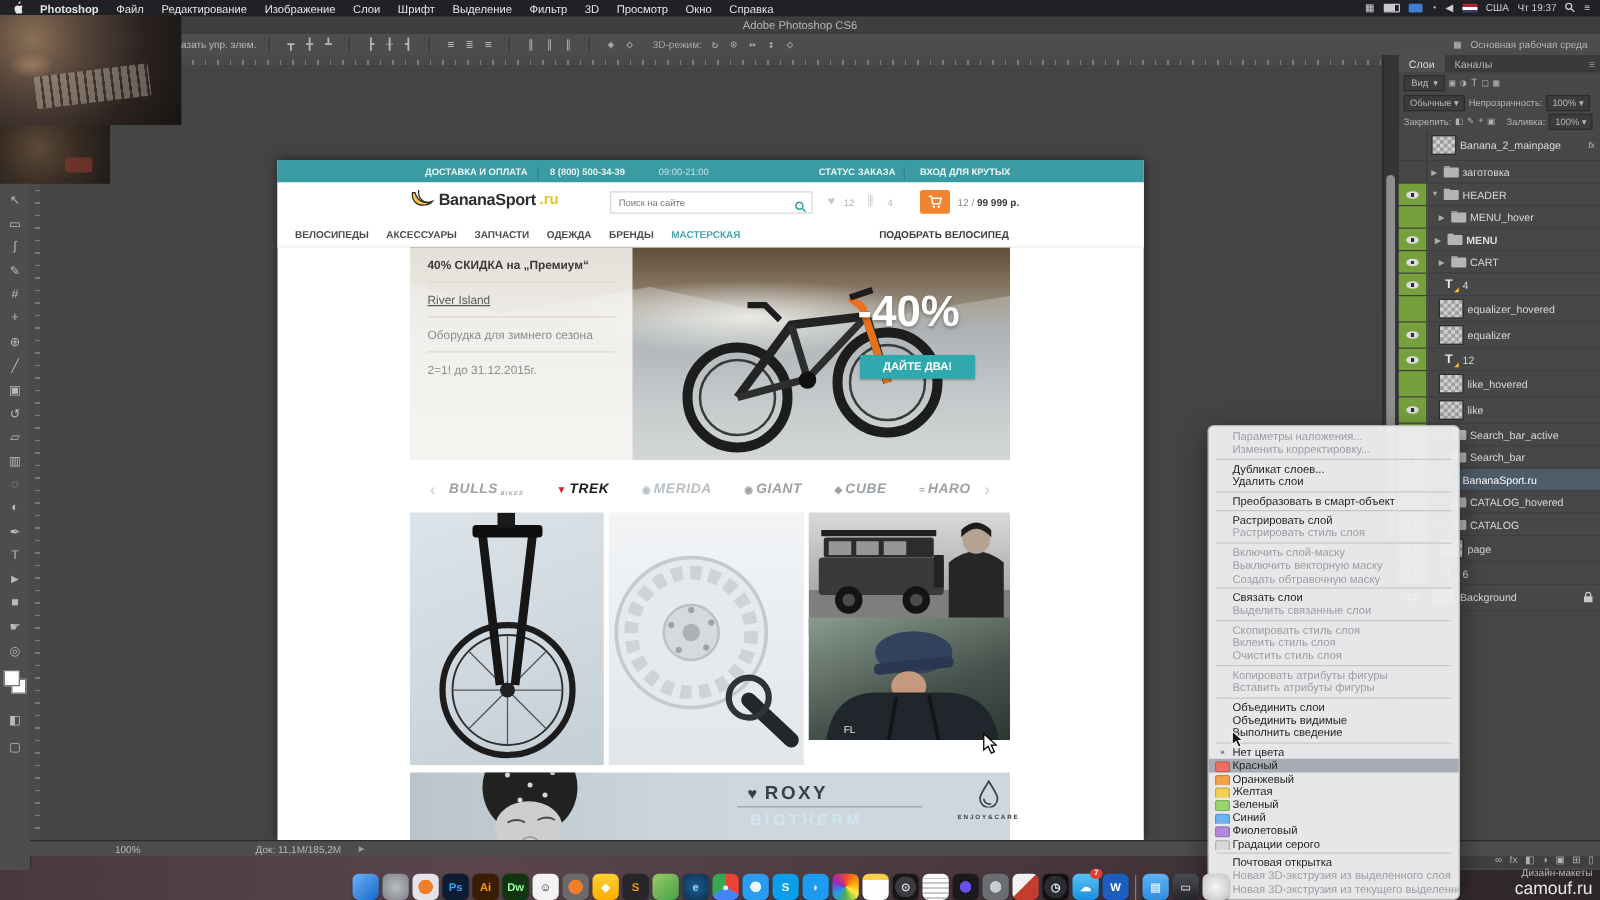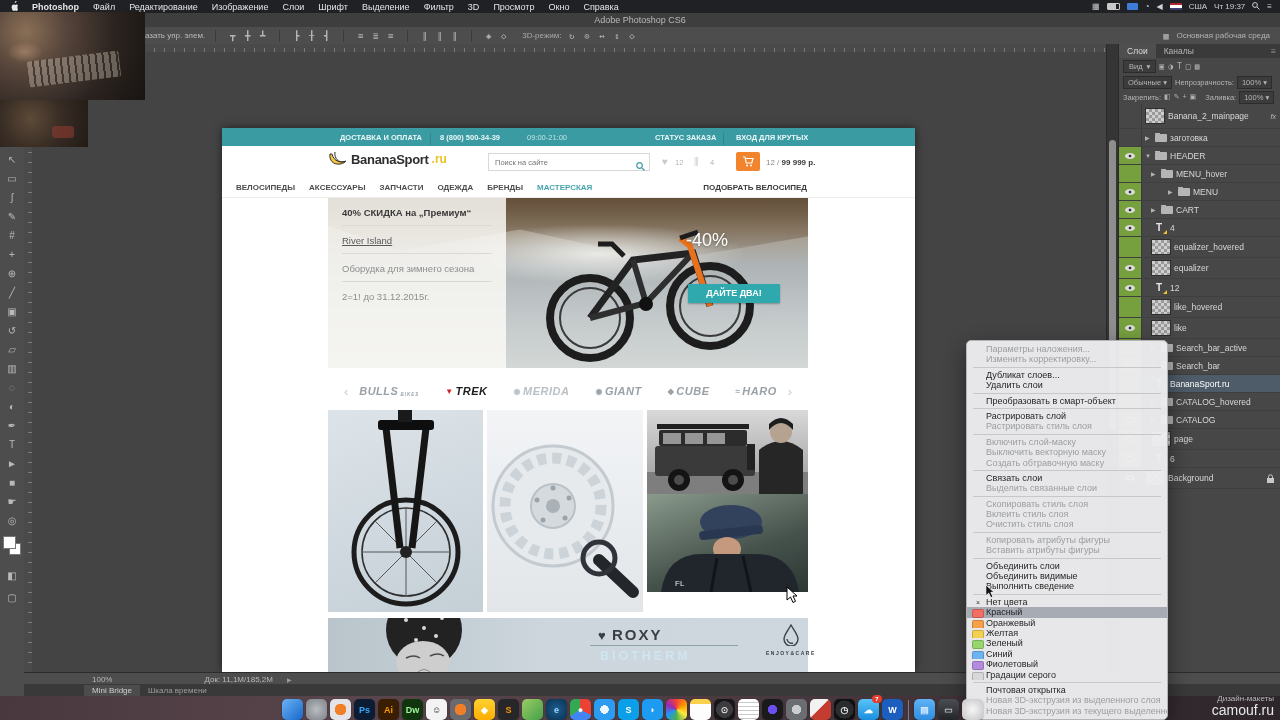--- a/index.html
+++ b/index.html
@@ -89,21 +89,21 @@
   #banner .cloud{position:absolute;left:120px;top:26px;width:300px;height:60px;border-radius:50%;
     background:radial-gradient(ellipse,rgba(244,244,240,.85),rgba(244,244,240,0) 70%);}
   #banner .ridge{position:absolute;left:0;top:0;width:480px;height:70px;
     background:linear-gradient(180deg,rgba(90,70,48,.8),rgba(90,70,48,0));
     clip-path:polygon(0 0,100% 0,100% 55%,70% 90%,40% 45%,15% 75%,0 40%);}
   #banner-panel{position:absolute;left:0;top:0;width:178px;height:170px;background:rgba(250,249,246,.85);}
   #banner-panel .brow{margin:0 14px;padding:9px 0 7px 0;border-bottom:1px solid #ddd8d0;font-size:9.5px;color:#8d8d8d;}
   #banner-panel .brow.t1{font-weight:bold;color:#3a3a3a;}
   #banner-panel .brow.t2{color:#5a5a5a;text-decoration:underline;}
   #banner-panel .brow.t4{border-bottom:none;}
-  #disc-pct{position:absolute;left:358px;top:32px;font-size:18px;font-weight:normal;color:#fff;
+  #disc-pct{position:absolute;left:358px;top:32px;font-size:35px;font-weight:bold;color:#fff;
     text-shadow:0 1px 3px rgba(0,0,0,.35);}
   #disc-btn{position:absolute;left:360px;top:86px;width:92px;height:19px;background:#2fa9ad;color:#fff;
     font-size:9px;font-weight:bold;text-align:center;line-height:19px;border-radius:1px;box-shadow:0 1px 2px rgba(0,0,0,.3);}
 
   
   #brands{position:absolute;left:106px;top:250px;width:480px;height:26px;background:#fff;
     display:flex;align-items:center;justify-content:space-between;padding:0 16px;box-sizing:border-box;}
   .chev{color:#c9c9c9;font-size:13px;}
   .brand{display:flex;align-items:center;gap:2px;font-weight:bold;font-style:italic;color:#9aa1a7;font-size:11px;letter-spacing:.5px;}
   .brand .sub{font-size:4.5px;letter-spacing:1px;align-self:flex-end;}
@@ -615,21 +615,21 @@
           <span class="lbody" style="padding-left: 9px;">
             <span class="tri">▶</span>
             <span class="lfolder"></span>
             <span class="lname">MENU_hover</span>
           </span>
         </div>
         <div class="lrow" style="height: 17px;">
           <span class="eyecol green">
             <span class="eye"></span>
           </span>
-          <span class="lbody" style="padding-left: 26px;">
+          <span class="lbody" style="padding-left: 6px; font-weight: bold;">
             <span class="tri">▶</span>
             <span class="lfolder"></span>
             <span class="lname">MENU</span>
           </span>
         </div>
         <div class="lrow" style="height: 17px;">
           <span class="eyecol green">
             <span class="eye"></span>
           </span>
           <span class="lbody" style="padding-left: 9px;">
@@ -773,24 +773,20 @@
         <span class="bico">▣</span>
         <span class="bico">⊞</span>
         <span class="bico">▯</span>
       </div>
   </div>
 
   <div id="statusbar" class="abs">
     <span class="z">100%</span>
     <span class="d">Док: 11,1M/185,2M</span>
     <span class="arr">▶</span>
-  </div>
-  <div id="bottombar" class="abs">
-    <span class="btab">Mini Bridge</span>
-    <span class="btab2">Шкала времени</span>
   </div>
 
   <div id="webcam" class="abs">
     <div class="kb"></div>
     <div class="hand"></div>
   </div>
   <div id="webcam2" class="abs">
     <div class="obj"></div>
   </div>
 

